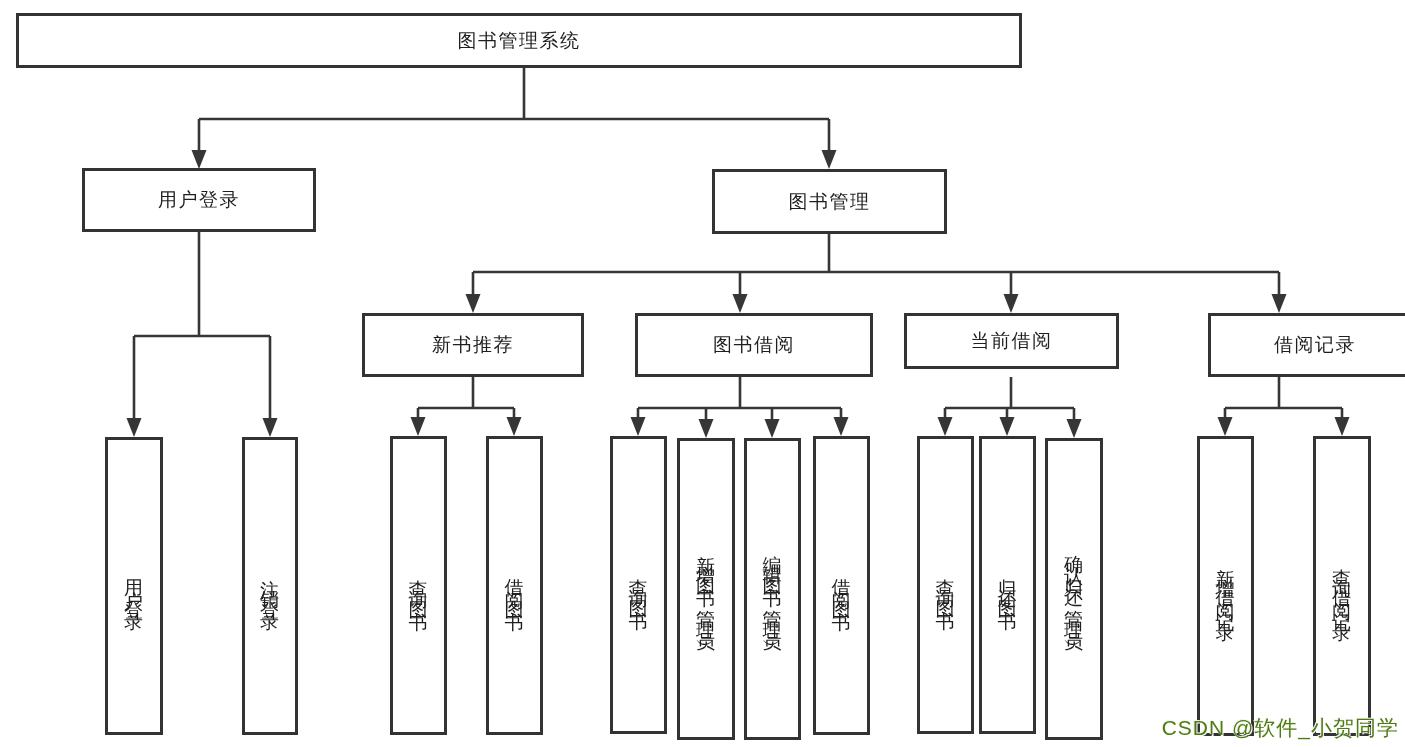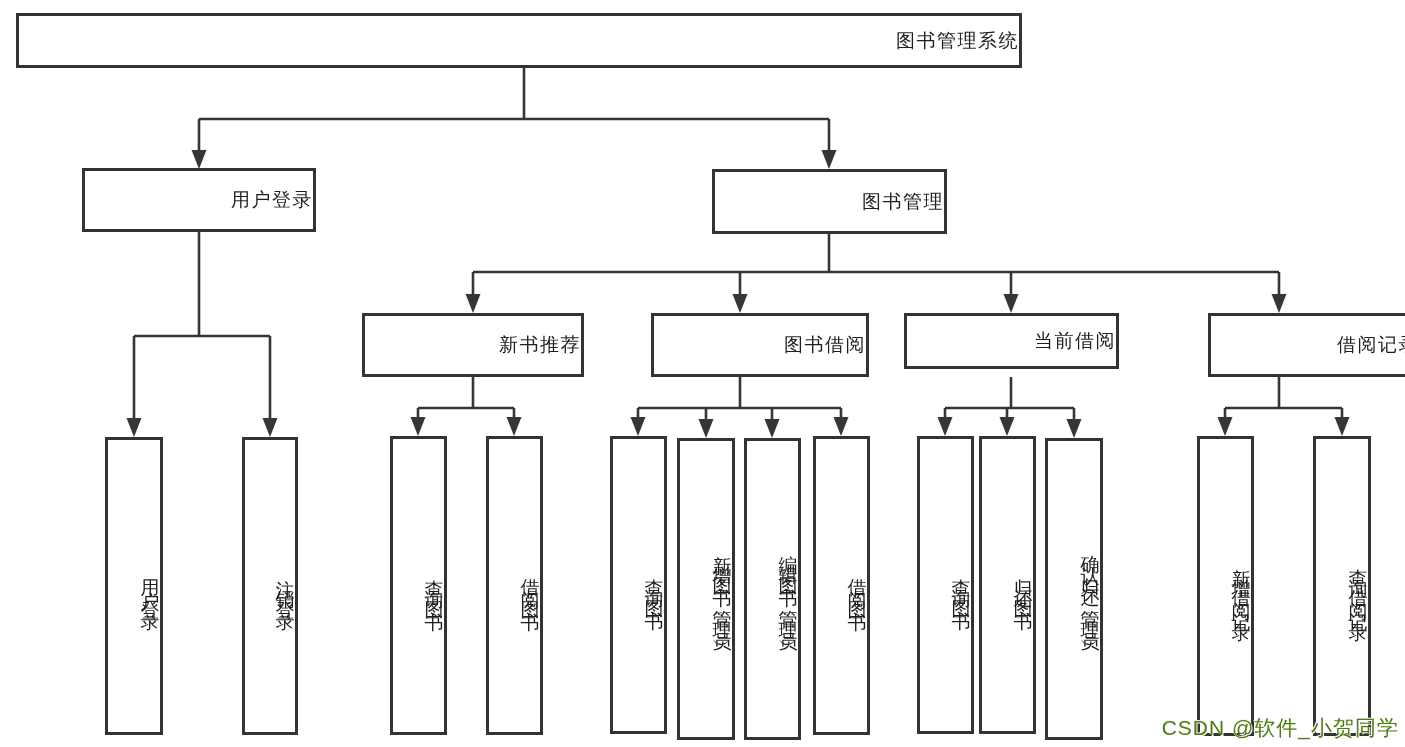--- a/index.html
+++ b/index.html
@@ -11,21 +11,21 @@
     overflow:hidden;
     font-family:"Liberation Sans","DejaVu Sans",sans-serif;
   }
   .connectors { position:absolute; left:0; top:0; width:1405px; height:747px; }
   .box {
     position:absolute;
     background:#ffffff;
     border:3px solid #333333;
     display:flex;
     align-items:center;
-    justify-content:flex-end;
+    justify-content:center;
     color:#1f1f1f;
   }
   .box.h .lbl {
     font-size:19px;
     letter-spacing:1.5px;
     white-space:nowrap;
   }
   .box.v .lbl {
     writing-mode:vertical-rl;
     text-orientation:mixed;
@@ -96,21 +96,21 @@
   <div class="box h" style="left:82px; top:168px; width:234px; height:64px;">
     <span class="lbl">用户登录</span>
   </div>
   <div class="box h" style="left:712px; top:169px; width:235px; height:65px;">
     <span class="lbl">图书管理</span>
   </div>
 
   <div class="box h" style="left:362px; top:313px; width:222px; height:64px;">
     <span class="lbl">新书推荐</span>
   </div>
-  <div class="box h" style="left:651px; top:313px; width:218px; height:64px;">
+  <div class="box h" style="left:635px; top:313px; width:238px; height:64px;">
     <span class="lbl">图书借阅</span>
   </div>
   <div class="box h" style="left:904px; top:313px; width:215px; height:56px;">
     <span class="lbl">当前借阅</span>
   </div>
   <div class="box h" style="left:1172px; top:313px; width:214px; height:64px;margin-left:36px;">
     <span class="lbl">借阅记录</span>
   </div>
 
   <div class="box v" style="left:105px; top:437px; width:58px; height:298px;">

